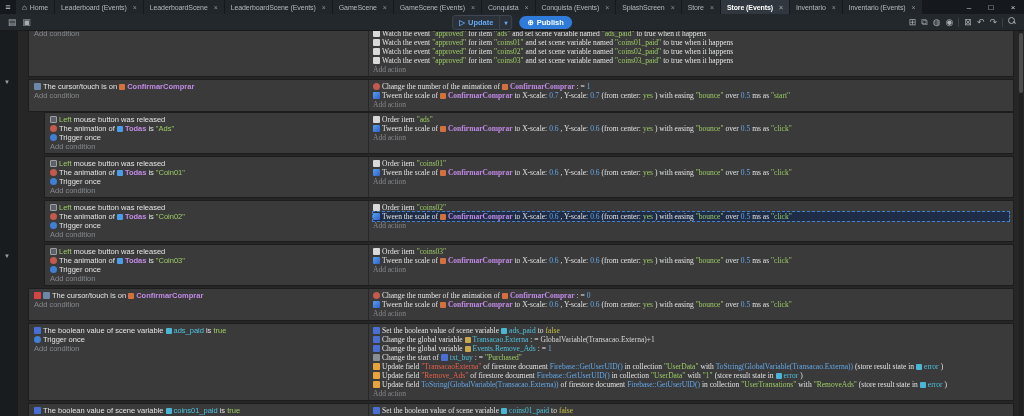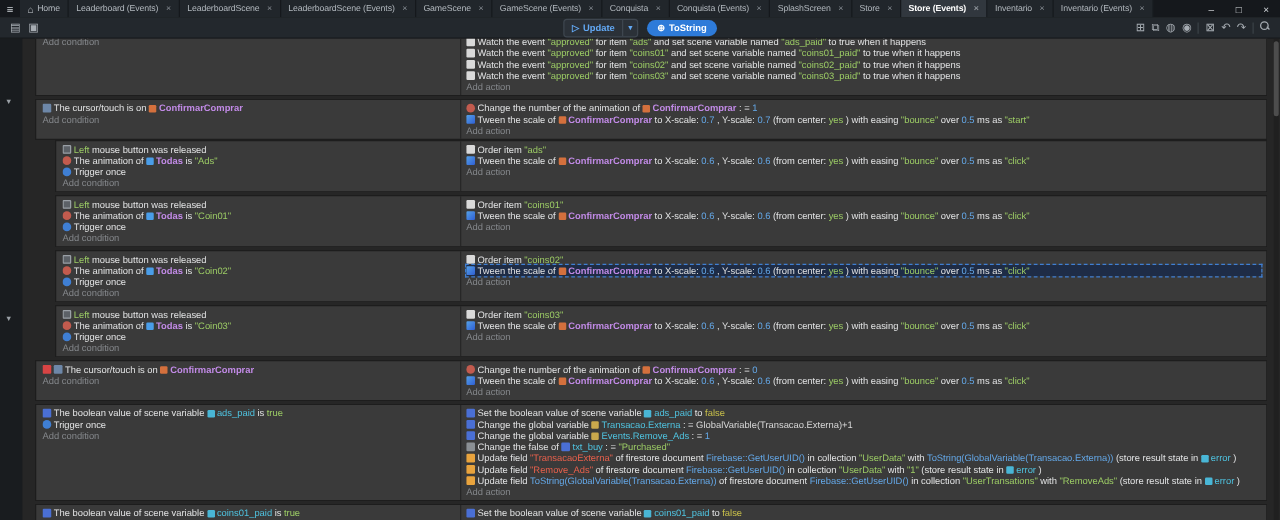--- a/index.html
+++ b/index.html
@@ -50,21 +50,21 @@
   .mag::before { content:""; position:absolute; left:0; top:0; width:5px; height:5px; border:1px solid #a7adb3; border-radius:50%; }
   .mag::after { content:""; position:absolute; left:5px; top:5px; width:3px; height:1px; background:#a7adb3; transform:rotate(45deg); }
   
   .sheet { position:relative; height:385px; display:flex; background:#1e1e1e; }
   .gutter { width:18px; background:#191c1f; position:relative; flex:0 0 auto; }
   .gutter .fold { position:absolute; left:4px; color:#9aa0a6; font-size:6px; cursor:pointer; }
   .events { flex:1; position:relative; overflow:hidden; background:#262626; padding:0 10px 0 10px; }
   .event-group { margin-bottom:2px; }
   .event-block { display:flex; background:#3a3a3a; border:1px solid #1d1d1d; }
   .conds { flex:0 0 auto; padding:2px 0 2px 5px; border-right:1px solid #272727; display:flex; flex-direction:column; }
-  .acts { flex:1; padding:2px 4px; display:flex; flex-direction:column; min-width:0; }
+  .acts { flex:1; padding:2px 4px; display:flex; flex-direction:column; min-width:0;font-family:Liberation Serif, serif; }
   .children { padding-left:16px; }
   .children .event-group { margin-bottom:2px; }
   .row {
     display:flex; align-items:center; gap:2px; height:9px; line-height:9px;
     font-size:7.5px; color:#e2e3e4; white-space:nowrap; overflow:hidden; cursor:pointer;
   }
   .row.sel { outline:1px dashed #3f7fd4; background:#1e2c46; }
   .add-link { height:9px; line-height:9px; font-size:7.5px; color:#85888c; cursor:pointer; }
   
   .tk-t { color:#e2e3e4; }
@@ -173,21 +173,21 @@
   <div class="center-cluster">
     <div class="preview-btn">
       <div class="preview-main">
         <span>▷</span>
         <span>Update</span>
       </div>
       <div class="preview-caret">▾</div>
     </div>
     <div class="publish-btn">
       <span>⊕</span>
-      <span>ToString</span>
+      <span>Publish</span>
     </div>
   </div>
   <div class="tb-right" id="tb-right">
       <span class="tbi">⊞</span>
       <span class="tbi">⧉</span>
       <span class="tbi">◍</span>
       <span class="tbi">◉</span>
       <span class="tb-sep"></span>
       <span class="tbi">⊠</span>
       <span class="tbi">↶</span>
@@ -577,21 +577,21 @@
             <div class="row">
               <span class="mi mi-gvar"></span>
               <span class="tk-t">Change the global variable </span>
               <span class="mi mi-gv2 mi-small"></span>
               <span class="tk-c">Events.Remove_Ads</span>
               <span class="tk-t">: = </span>
               <span class="tk-b">1</span>
             </div>
             <div class="row">
               <span class="mi mi-txt"></span>
-              <span class="tk-t">Change the false of </span>
+              <span class="tk-t">Change the start of </span>
               <span class="mi mi-txt2"></span>
               <span class="tk-c">txt_buy</span>
               <span class="tk-t">: = </span>
               <span class="tk-g">"Purchased"</span>
             </div>
             <div class="row">
               <span class="mi mi-fire"></span>
               <span class="tk-t">Update field </span>
               <span class="tk-o">"TransacaoExterna"</span>
               <span class="tk-t"> of firestore document </span>

